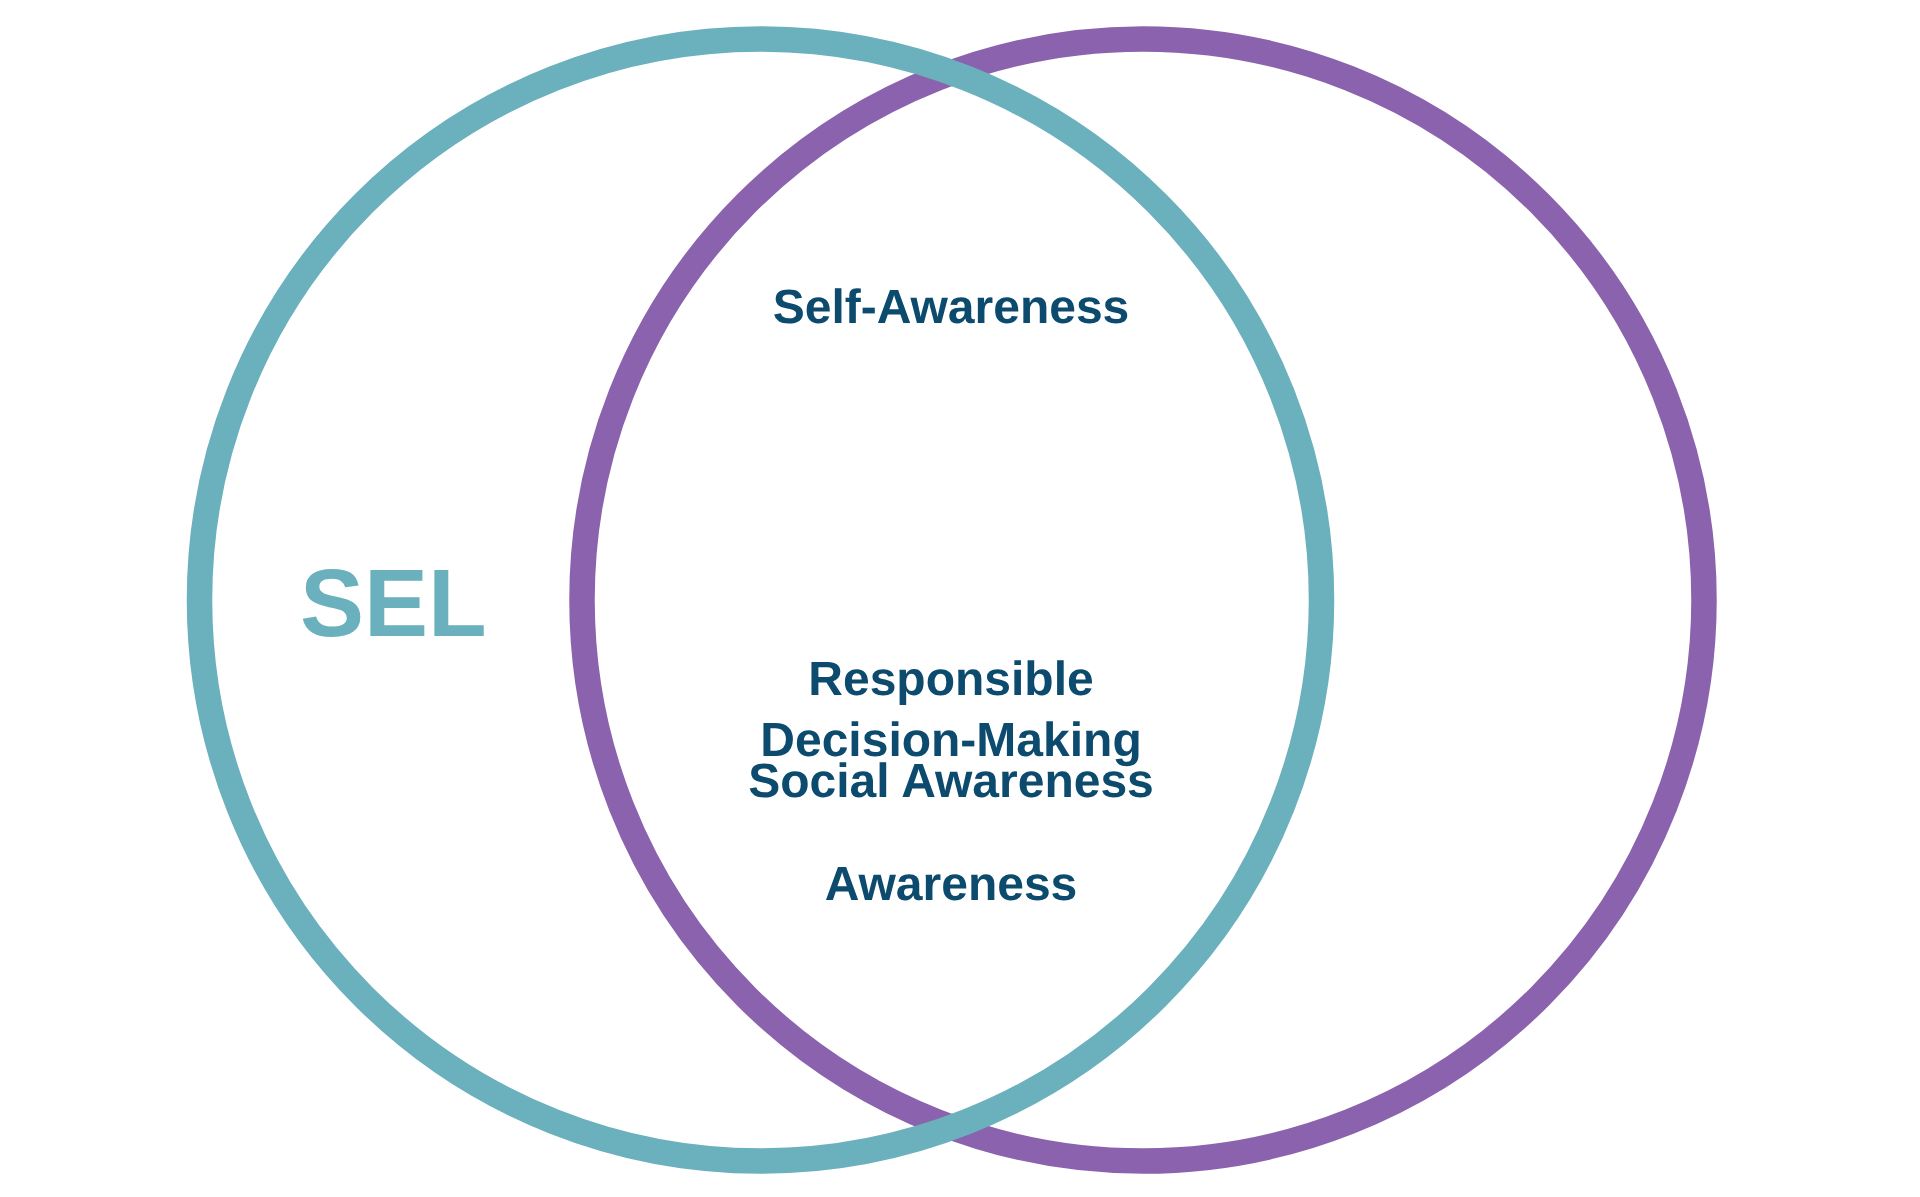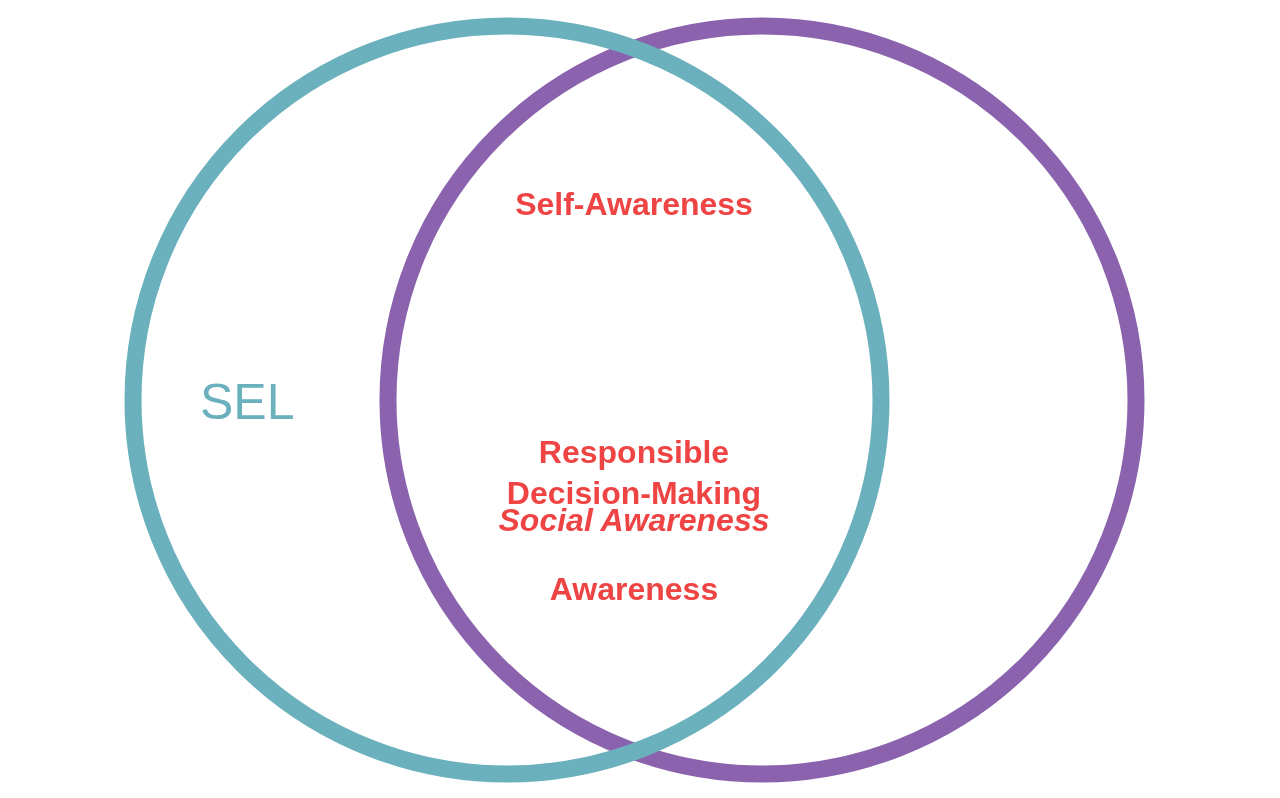--- a/index.html
+++ b/index.html
@@ -15,47 +15,47 @@
   }
 
   .venn-svg {
     position: absolute;
     left: 0;
     top: 0;
   }
 
   .circle-label {
     position: absolute;
-    font-weight: 400;
-    font-size: 50px;
+    font-weight: 700;
+    font-size: 64px;
     line-height: 74px;
     letter-spacing: 0px;
     white-space: nowrap;
   }
   .circle-label.sel  { left: 200px; top: 365px; color: #6AB0BD; }
   .circle-label.stem { left: 906px; top: 365px; color: #8B62AD; }
 
   .overlap-item {
     position: absolute;
     left: 634px;
     transform: translateX(-50%);
-    color: #ef4444;
+    color: #0c4a6e;
     font-weight: 700;
     font-size: 32px;
     line-height: 41px;
     text-align: center;
     white-space: nowrap;
   }
   .overlap-item .line { display: block; }
 
   .item-0 { top: 184px; }
   .item-1 { top: 254px; }
   .item-2 { top: 322px; }
   .item-3 { top: 390px; margin-top: 42px; }
-  .item-4 { top: 500px; font-style: italic; }
+  .item-4 { top: 500px; }
   .item-5 { top: 569px; }
 </style>
 </head>
 <body>
 
 <div class="canvas">
 
   <svg class="venn-svg" width="1280" height="798" viewBox="0 0 1280 798">
     <circle cx="762" cy="400" r="374" fill="none" stroke-width="17" stroke="#8B62AD"></circle>
     <circle cx="507" cy="400" r="374" fill="none" stroke-width="17" stroke="#6AB0BD"></circle>

